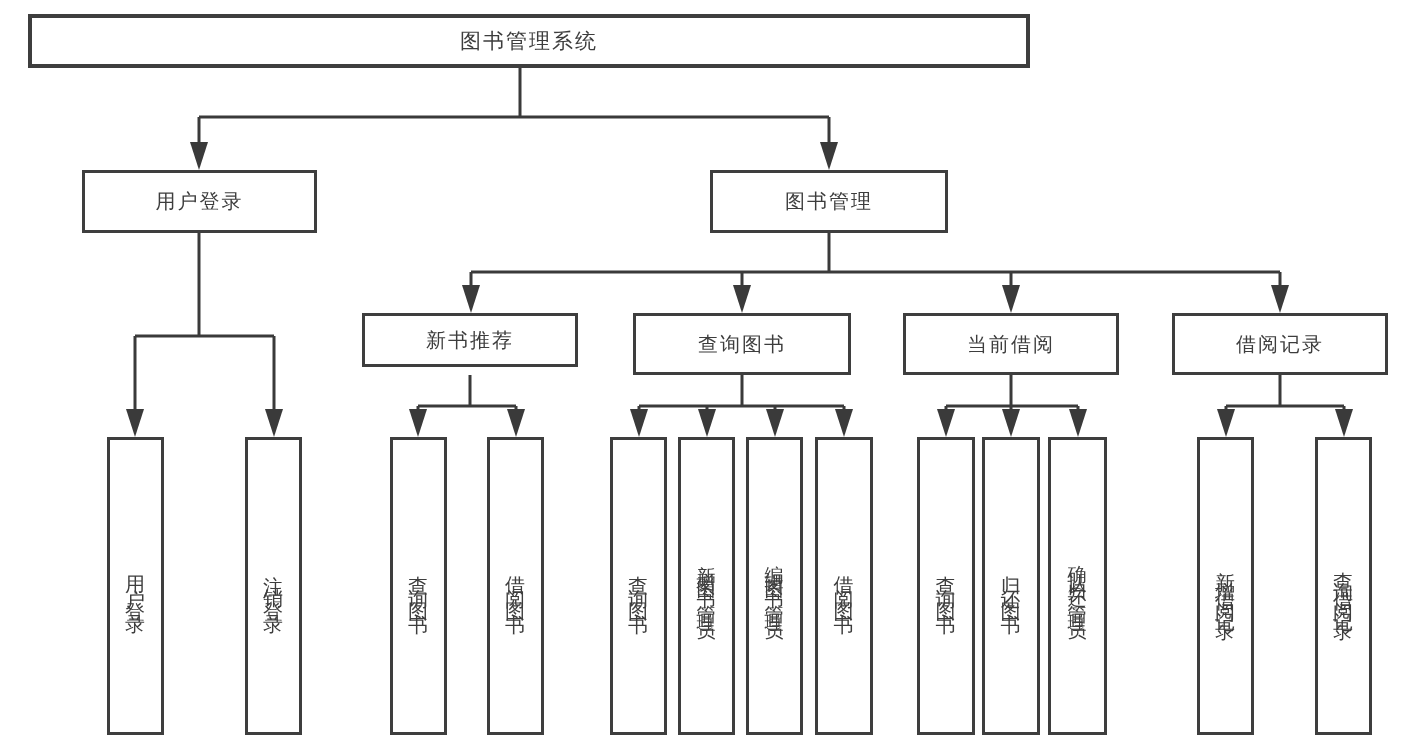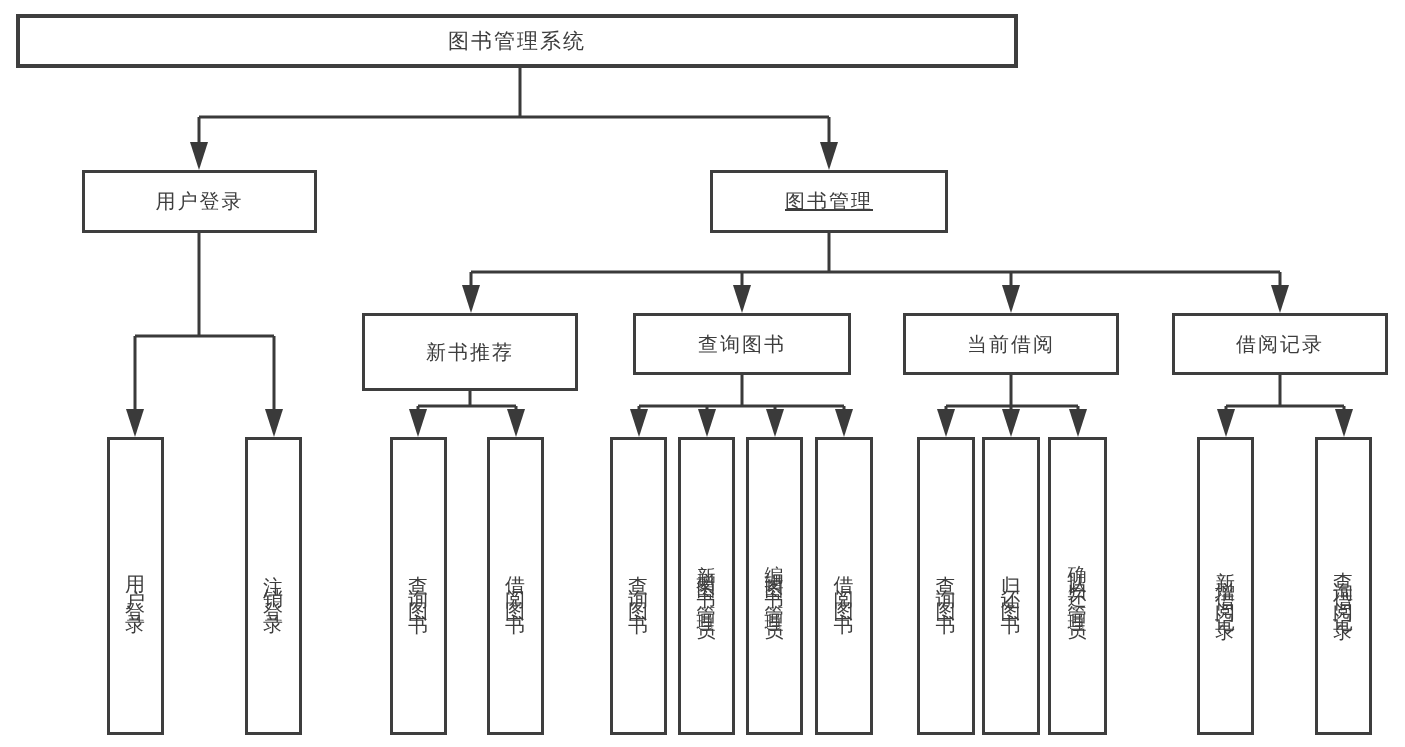--- a/index.html
+++ b/index.html
@@ -66,32 +66,32 @@
       <polygon points="766,409 784,409 775,437"></polygon>
       <polygon points="835,409 853,409 844,437"></polygon>
       <polygon points="937,409 955,409 946,437"></polygon>
       <polygon points="1002,409 1020,409 1011,437"></polygon>
       <polygon points="1069,409 1087,409 1078,437"></polygon>
       <polygon points="1217,409 1235,409 1226,437"></polygon>
       <polygon points="1335,409 1353,409 1344,437"></polygon>
     </g>
   </svg>
 
-  <div class="node root" style="left:16px;top:14px;width:1002px;height:54px;">
+  <div class="node root" style="left:28px;top:14px;width:1002px;height:54px;">
     <span>图书管理系统</span>
   </div>
 
   <div class="node" style="left:82px;top:170px;width:235px;height:63px;">
     <span>用户登录</span>
   </div>
-  <div class="node" style="left:710px;top:170px;width:238px;height:63px;text-decoration:underline;">
+  <div class="node" style="left:710px;top:170px;width:238px;height:63px;">
     <span>图书管理</span>
   </div>
 
-  <div class="node" style="left:362px;top:313px;width:216px;height:78px;">
+  <div class="node" style="left:362px;top:313px;width:216px;height:54px;">
     <span>新书推荐</span>
   </div>
   <div class="node" style="left:633px;top:313px;width:218px;height:62px;">
     <span>查询图书</span>
   </div>
   <div class="node" style="left:903px;top:313px;width:216px;height:62px;text-align:center;">
     <span>当前借阅</span>
   </div>
   <div class="node" style="left:1172px;top:313px;width:216px;height:62px;font-family:Liberation Serif, serif;">
     <span>借阅记录</span>

